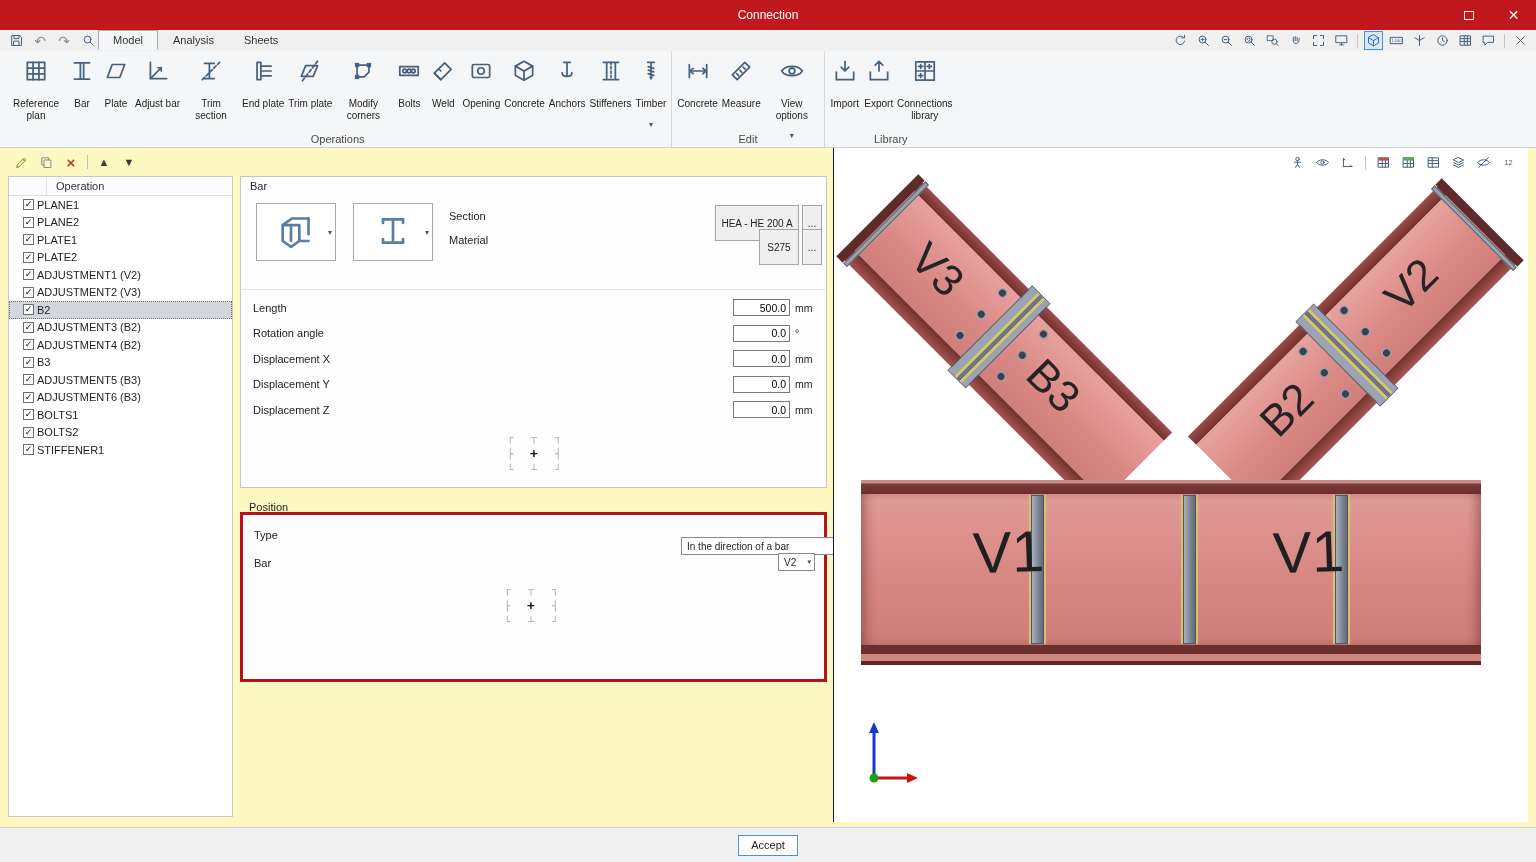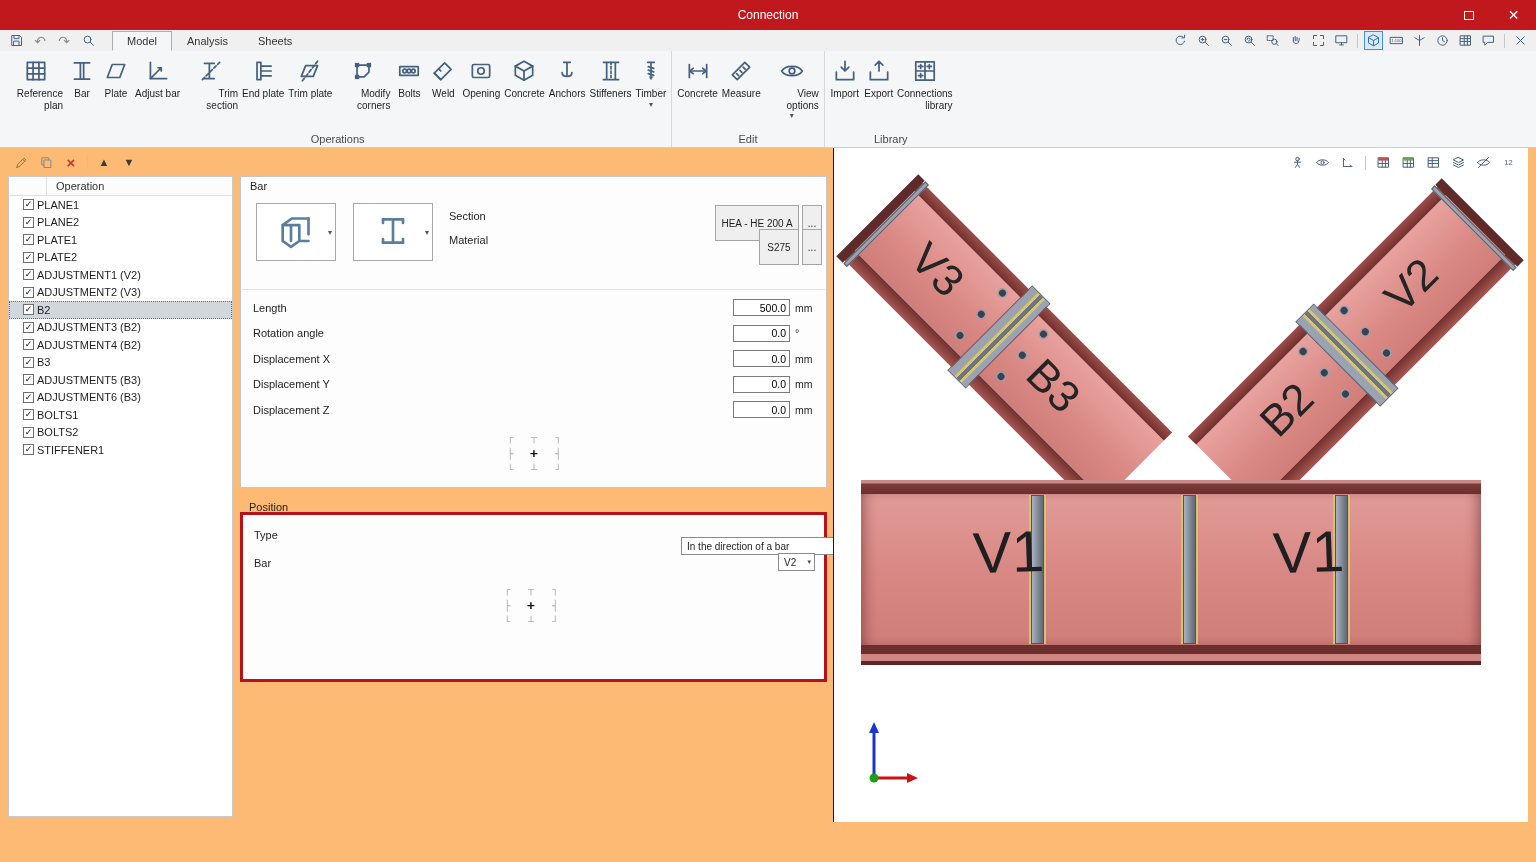--- a/index.html
+++ b/index.html
@@ -1,46 +1,46 @@
 <!DOCTYPE html>
 <html><head>
 <meta charset="utf-8">
 <style>
 *{box-sizing:border-box;margin:0;padding:0}
 html,body{margin:0;padding:0;background:#555}
-.app{position:relative;width:1536px;height:862px;overflow:hidden;background:#fdba74;
+.app{position:relative;width:1536px;height:862px;overflow:hidden;background:#fef9c3;
      font-family:"Liberation Sans",sans-serif;font-size:11px;color:#1e1e1e}
 
 
 .titlebar{position:absolute;top:0;left:0;right:0;height:30px;background:#c1181d}
 .title{position:absolute;inset:0;line-height:30px;text-align:center;color:#fff;font-size:12px}
 .winbtns{position:absolute;right:0;top:0;height:30px;display:flex;z-index:2}
 .winbtn{width:45px;height:30px;display:flex;align-items:center;justify-content:center;color:#fff;font-size:14px;cursor:default}
 .restore-glyph{width:10px;height:9px;border:1px solid #fff;display:block}
 
 
 .menubar{position:absolute;top:30px;left:0;right:0;height:21px;background:#f0f0f0;display:flex;align-items:center}
 .qt{display:flex;align-items:center;margin-left:6px;gap:4px}
 .qbtn{width:20px;height:18px;display:flex;align-items:center;justify-content:center}
 .qbtn.char{font-size:14px;color:#8a8a8a;line-height:1}
-.tabs{display:flex;margin-left:14px;height:21px;align-items:center}
+.tabs{display:flex;height:21px;align-items:flex-start}
 .tab{padding:3px 14px 3px;font-size:11px;color:#333;border:1px solid transparent}
 .tab.active{background:#f5f6f7;border:1px solid #adadad;border-bottom:1px solid #f5f6f7}
 .view-toolbar{position:absolute;right:6px;top:1px;display:flex;gap:4px;align-items:center;height:19px}
 .vt-icon{width:19px;height:19px;display:flex;align-items:center;justify-content:center}
 .vt-icon.active{border:1px solid #4a90d9;background:#dce9f8}
 .vt-sep{width:1px;height:14px;background:#c6c6c6;margin:0 2px}
 
 
 .ribbon{position:absolute;top:51px;left:0;right:0;height:97px;background:#f5f6f7;border-bottom:1px solid #cfcfcf;display:flex;padding-left:4px}
 .rgroup{position:relative;display:flex;align-items:flex-start;padding:3px 3px 16px}
 .rgroup + .rgroup{border-left:1px solid #d8d8d8}
 .rgroup-label{position:absolute;left:0;right:0;bottom:2px;text-align:center;font-size:11px;color:#4a4a4a}
-.rbtn{min-width:34px;max-width:58px;padding:2px 2px;display:flex;flex-direction:column;align-items:center;gap:2px;
-      font-size:10px;line-height:1.15;text-align:right;color:#1e1e1e}
+.rbtn{min-width:34px;max-width:58px;padding:2px 2px;display:flex;flex-direction:column;align-items:center;gap:12px;
+      font-size:10px;line-height:1.15;text-align:center;color:#1e1e1e}
 .rbtn .ricon{height:30px;display:flex;align-items:center;justify-content:center}
 .rbtn .ddar{font-size:8px;color:#555;margin-top:-2px}
 
 
 .listtools{position:absolute;left:12px;top:153px;display:flex;gap:7px;align-items:center;height:18px}
 .lt-btn{display:flex;align-items:center;justify-content:center;width:18px;height:18px}
 .lt-char{font-size:11px;color:#3c3c3c;line-height:1}
 .lt-del{font-size:15px;font-weight:bold;color:#c0392b;line-height:1}
 .lt-sep{width:1px;height:14px;background:#c0c0c0}
 .oplist{position:absolute;left:8px;top:176px;width:225px;height:641px;background:#fff;border:1px solid #c9c9c9}
@@ -747,14 +747,17 @@
 
     <svg class="triad" width="80" height="80">
       <line x1="28" y1="64" x2="28" y2="16" stroke="#1a35cc" stroke-width="3"></line>
       <polygon points="28,8 23,19 33,19" fill="#1a35cc"></polygon>
       <line x1="28" y1="64" x2="64" y2="64" stroke="#cc1111" stroke-width="3"></line>
       <polygon points="72,64 61,59 61,69" fill="#cc1111"></polygon>
       <circle cx="28" cy="64" r="4.5" fill="#18a018"></circle>
     </svg>
   </div>
 
+  <div class="bottombar">
+    <div class="accept">Accept</div>
+  </div>
 
 </div>
 
 </body></html>

